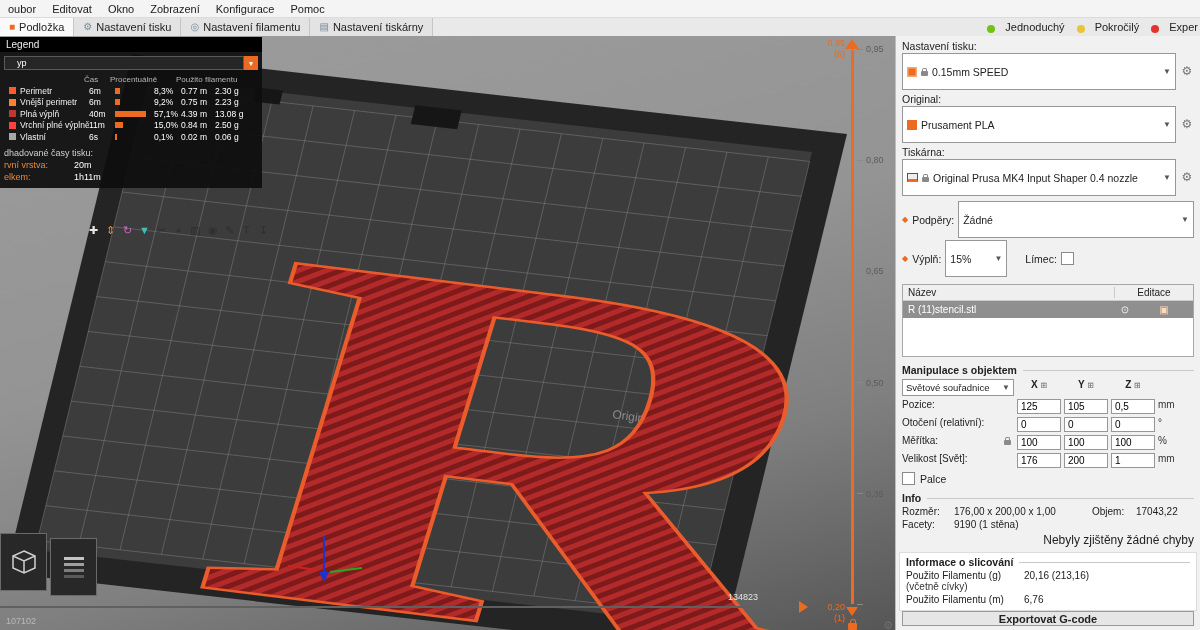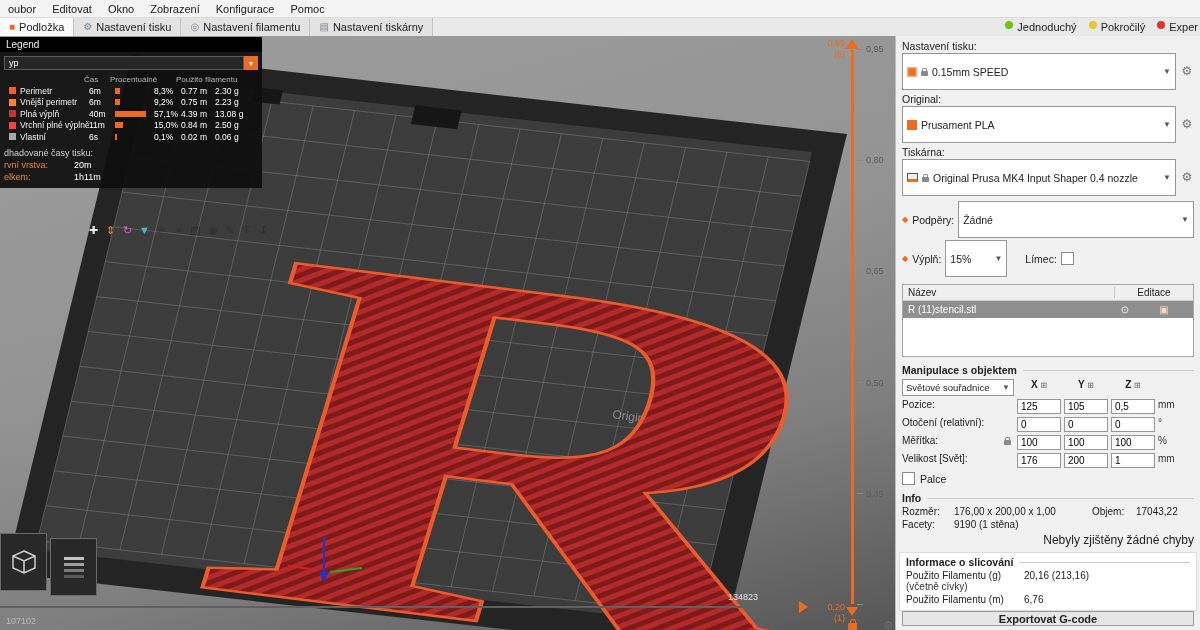--- a/index.html
+++ b/index.html
@@ -12,38 +12,38 @@
   .menubar span{padding:0 8px;font-size:11px;color:#1a1a1a;cursor:default;}
 
   
   .tabbar{position:absolute;left:0;top:18px;width:1200px;height:18px;background:#e9e9e9;
           display:flex;align-items:stretch;border-bottom:1px solid #cfcfcf;}
   .tab{display:flex;align-items:center;gap:4px;padding:0 9px;border-right:1px solid #c6c6c6;
        background:#e3e3e3;font-size:11px;white-space:nowrap;}
   .tab.sel{background:#fafafa;}
   .tab .tico{font-size:10px;line-height:1;}
   .modes{margin-left:auto;display:flex;align-items:center;gap:12px;padding-right:2px;white-space:nowrap;}
-  .mode{display:flex;align-items:flex-start;gap:4px;font-size:11px;}
+  .mode{display:flex;align-items:flex-end;gap:10px;font-size:11px;}
   .dot{width:8px;height:8px;border-radius:50%;display:inline-block;}
 
   
   .main{position:absolute;left:0;top:36px;width:1200px;height:594px;}
 
   
   .viewport{position:absolute;left:0;top:0;width:895px;height:594px;overflow:hidden;
             background:linear-gradient(165deg,#9c9c9c 0%,#949494 45%,#7f7f7f 72%,#565656 100%);}
   .scene{position:absolute;left:0;top:0;}
 
   
   .legend{position:absolute;left:0;top:1px;width:262px;background:rgba(14,14,14,0.93);
           color:#ddd;font-size:8.5px;padding-bottom:5px;}
   .legend-title{height:15px;line-height:15px;background:#000;color:#eee;padding-left:6px;font-size:10px;}
   .lcombo-row{display:flex;margin:4px 4px 3px 4px;height:14px;}
   .lcombo{flex:1;background:#262626;border:1px solid #5a5a5a;color:#fff;line-height:12px;
-          padding-left:4px;font-size:9px;}
+          padding-left:12px;font-size:9px;}
   .lcombo-btn{width:14px;height:14px;display:flex;align-items:center;justify-content:center;
               color:#fff;font-size:7px;}
   .lhead{display:flex;color:#b5b5b5;padding:2px 4px 1px 4px;font-size:8px;}
   .lhead .h1{width:80px;}.lhead .h2{width:26px;}.lhead .h3{width:66px;}.lhead .h4{flex:1;}
   .lrow{display:flex;align-items:center;padding:0 9px;height:11.5px;}
   .chip{width:7px;height:7px;margin-right:4px;flex:none;}
   .llabel{width:69px;color:#f0f0f0;overflow:hidden;white-space:nowrap;}
   .ltime{width:26px;color:#fff;}
   .lbar{width:36px;height:6px;margin-right:3px;}
   .lbar i{display:block;height:6px;}

